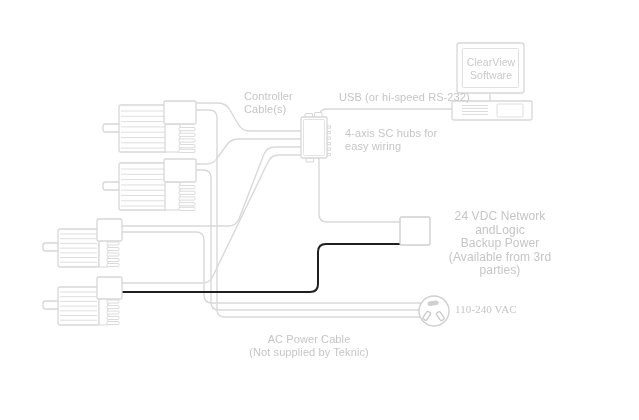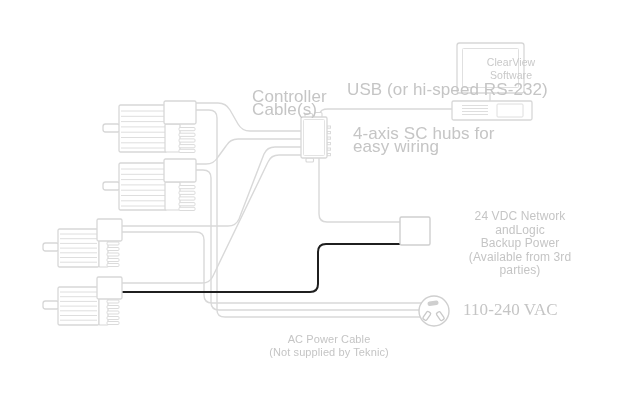--- a/index.html
+++ b/index.html
@@ -1,26 +1,26 @@
 <!DOCTYPE html>
 <html><head>
 <meta charset="utf-8">
 <style>
   html,body{margin:0;padding:0;background:#fff;}
   #stage{position:relative;width:639px;height:420px;background:#fff;overflow:hidden;
          font-family:"Liberation Sans",sans-serif;}
   #art{position:absolute;left:0;top:0;}
   .lbl{position:absolute;color:#c5c5c5;font-size:11px;line-height:13px;
-       white-space:pre-line;letter-spacing:.1px;padding-left:20px;}
+       white-space:pre-line;letter-spacing:.1px;}
   .lbl-center{text-align:center;}
   #lbl-24v{color:#3c3c3c;font-size:12.5px;}
   #lbl-vdc{font-size:12px;line-height:13.5px;}
   #lbl-note{font-size:11px;line-height:10px;}
   #lbl-screen{font-size:10.5px;line-height:13px;color:#c9c9c9;}
-  #lbl-vac,#lbl-usb,#lbl-hub,#lbl-ctrl{font-size:17px;}
+  #lbl-vac,#lbl-usb,#lbl-hub,#lbl-ctrl{font-size:11px;margin-left:12px;}
 </style>
 </head>
 <body>
 
 <div id="stage">
 
   <svg id="art" width="639" height="420" viewBox="0 0 639 420">
     <defs>
       <g id="motorL">
         <rect x="-16" y="19" width="17" height="8" rx="2.5" fill="#fff" stroke="#d7d7d7" stroke-width="1.3"></rect>
@@ -96,21 +96,21 @@
       <circle cx="434" cy="311" r="15" fill="#fff" stroke="#cfcfcf" stroke-width="1.4"></circle>
       <rect x="427.5" y="301" width="11" height="4.5" rx="2" transform="rotate(-8 433 303)" fill="#cfcfcf"></rect>
       <rect x="424.5" y="311.5" width="4.5" height="9" rx="1.5" transform="rotate(35 427 316)" fill="none" stroke="#c9c9c9" stroke-width="1.3"></rect>
       <rect x="438" y="311.5" width="4.5" height="9" rx="1.5" transform="rotate(-35 440.5 316)" fill="none" stroke="#c9c9c9" stroke-width="1.3"></rect>
     </g>
   </svg>
 
   <div class="lbl" id="lbl-ctrl" style="left:232px;top:90px;">Controller
 Cable(s)</div>
 
-  <div class="lbl" id="lbl-usb" style="left:327px;top:83px;">USB (or hi-speed RS-232)</div>
+  <div class="lbl" id="lbl-usb" style="left:327px;top:91px;">USB (or hi-speed RS-232)</div>
 
   <div class="lbl" id="lbl-hub" style="left:333px;top:127px;">4-axis SC hubs for
 easy wiring</div>
 
 
   <div class="lbl lbl-center" id="lbl-vdc" style="left:430px;top:210px;width:140px;">24 VDC Network andLogic
 Backup Power
 (Available from 3rd parties)</div>
 
   <div class="lbl" id="lbl-vac" style="left:443px;top:303px;font-family:Liberation Serif, serif;">110-240 VAC</div>

